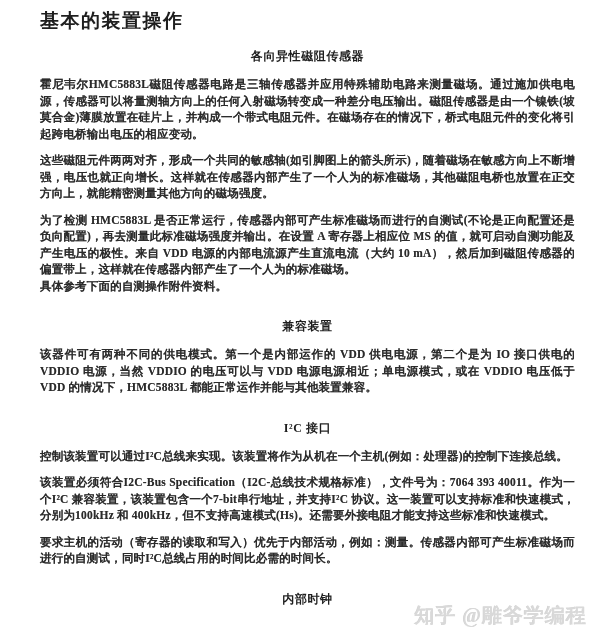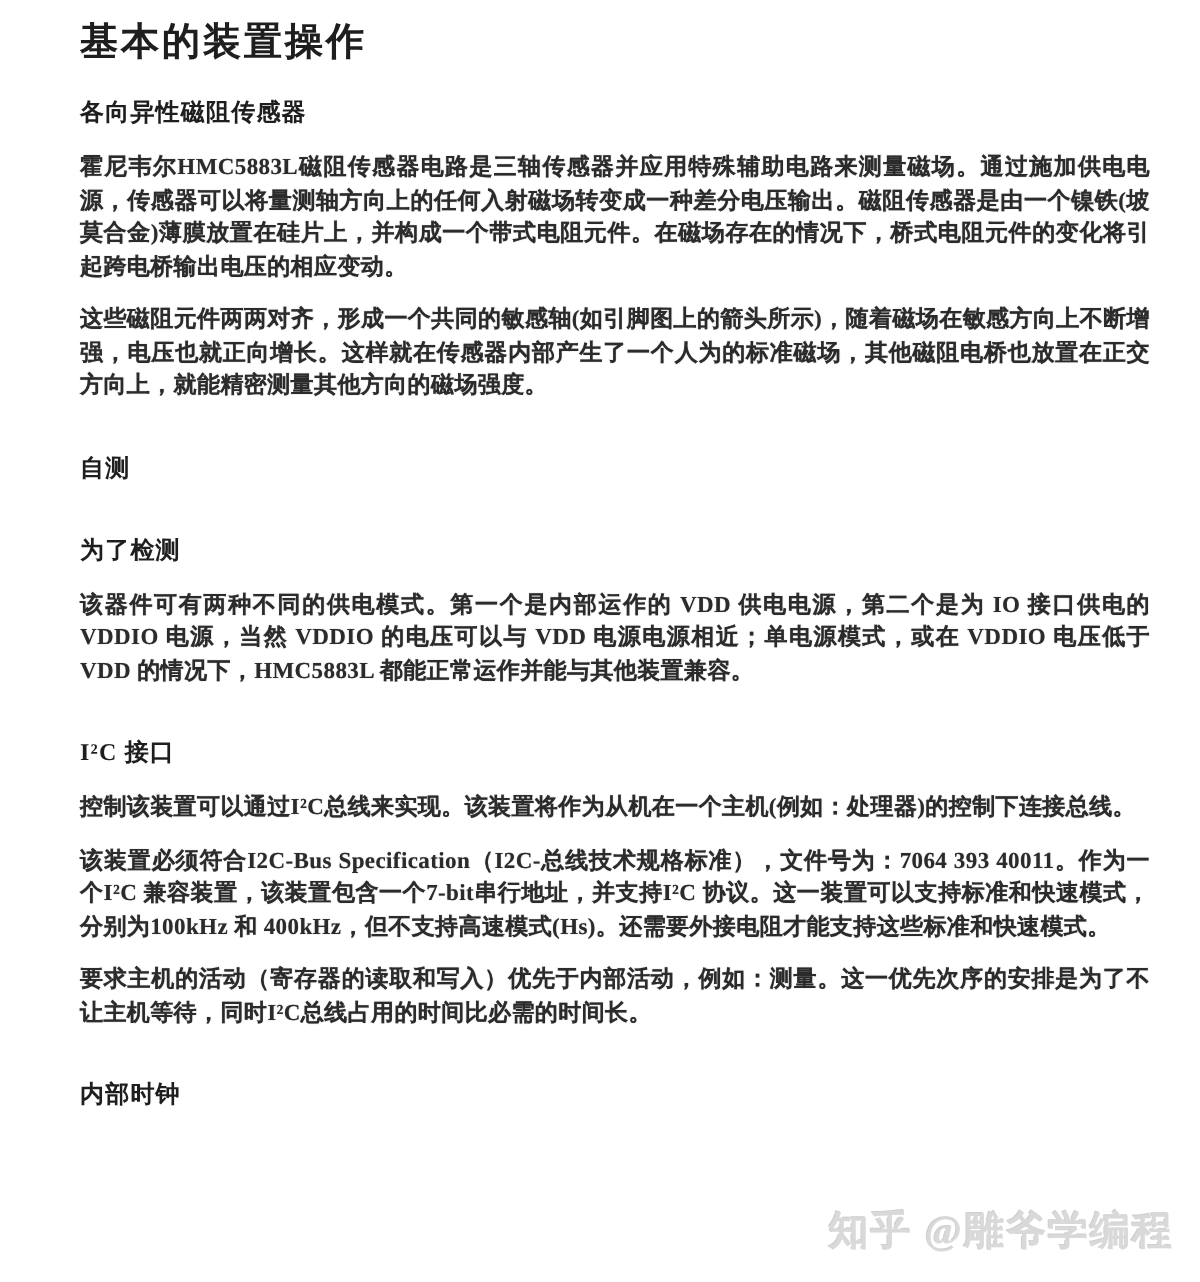--- a/index.html
+++ b/index.html
@@ -29,20 +29,21 @@
     letter-spacing: 1.5px;
     margin: 0;
     color: #1e1e1e;
   }
   .sec-heading {
     font-size: 12px;
     font-weight: bold;
     letter-spacing: 0.6px;
     margin: 24px 0 0 0;
     color: #1e1e1e;
+    text-align: center;
   }
   .sec-heading.first {
     margin-top: 14px;
   }
   .para {
     font-size: 11.5px;
     line-height: 16.5px;
     letter-spacing: 0.2px;
     text-align: justify;
     white-space: pre-line;
@@ -71,27 +72,28 @@
 <body>
 
 <div class="page">
 
   <h1 class="doc-title">基本的装置操作</h1>
 
   <h2 class="sec-heading first">各向异性磁阻传感器</h2>
   <p class="para">霍尼韦尔HMC5883L磁阻传感器电路是三轴传感器并应用特殊辅助电路来测量磁场。通过施加供电电源，传感器可以将量测轴方向上的任何入射磁场转变成一种差分电压输出。磁阻传感器是由一个镍铁(坡莫合金)薄膜放置在硅片上，并构成一个带式电阻元件。在磁场存在的情况下，桥式电阻元件的变化将引起跨电桥输出电压的相应变动。</p>
   <p class="para">这些磁阻元件两两对齐，形成一个共同的敏感轴(如引脚图上的箭头所示)，随着磁场在敏感方向上不断增强，电压也就正向增长。这样就在传感器内部产生了一个人为的标准磁场，其他磁阻电桥也放置在正交方向上，就能精密测量其他方向的磁场强度。</p>
 
-  <h2 class="sec-heading">自测</h2>
+  <p class="para">为了检测 HMC5883L 是否正常运行，传感器内部可产生标准磁场而进行的自测试(不论是正向配置还是负向配置)，再去测量此标准磁场强度并输出。在设置 A 寄存器上相应位 MS 的值，就可启动自测功能及产生电压的极性。来自 VDD 电源的内部电流源产生直流电流（大约 10 mA），然后加到磁阻传感器的偏置带上，这样就在传感器内部产生了一个人为的标准磁场。
+具体参考下面的自测操作附件资料。</p>
 
-  <h2 class="sec-heading">为了检测</h2>
+  <h2 class="sec-heading">兼容装置</h2>
   <p class="para">该器件可有两种不同的供电模式。第一个是内部运作的 VDD 供电电源，第二个是为 IO 接口供电的 VDDIO 电源，当然 VDDIO 的电压可以与 VDD 电源电源相近；单电源模式，或在 VDDIO 电压低于 VDD 的情况下，HMC5883L 都能正常运作并能与其他装置兼容。</p>
 
   <h2 class="sec-heading">I²C 接口</h2>
   <p class="para">控制该装置可以通过I²C总线来实现。该装置将作为从机在一个主机(例如：处理器)的控制下连接总线。</p>
   <p class="para">该装置必须符合I2C-Bus Specification（I2C-总线技术规格标准），文件号为：7064 393 40011。作为一个I²C 兼容装置，该装置包含一个7-bit串行地址，并支持I²C 协议。这一装置可以支持标准和快速模式，分别为100kHz 和 400kHz，但不支持高速模式(Hs)。还需要外接电阻才能支持这些标准和快速模式。</p>
-  <p class="para">要求主机的活动（寄存器的读取和写入）优先于内部活动，例如：测量。这一优先次序的安排是为了不让主机等待，同时I²C总线占用的时间比必需的时间长。</p>
+  <p class="para">要求主机的活动（寄存器的读取和写入）优先于内部活动，例如：测量。传感器内部可产生标准磁场而进行的自测试，同时I²C总线占用的时间比必需的时间长。</p>
 
   <h2 class="sec-heading">内部时钟</h2>
 
 </div>
 
 <div class="watermark">知乎 @雕爷学编程</div>
 
 </body></html>

